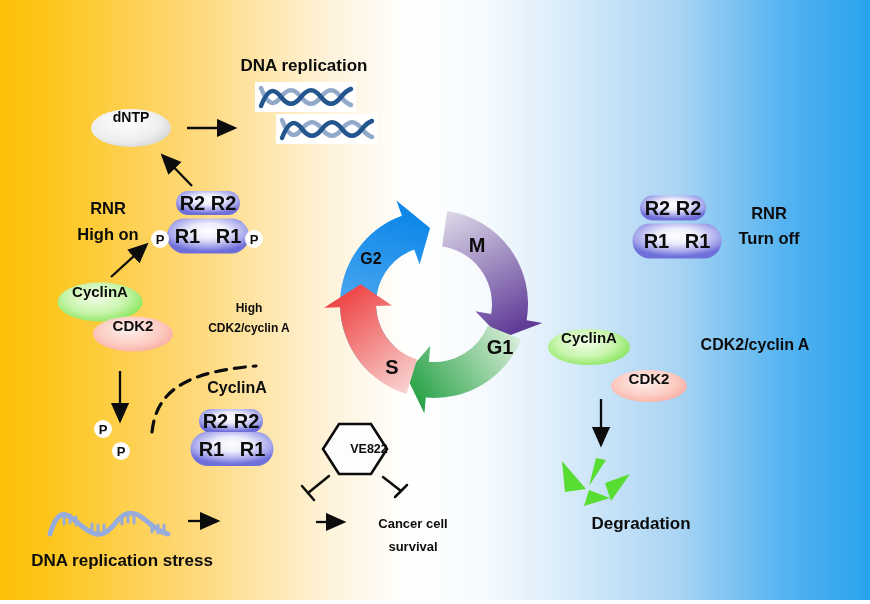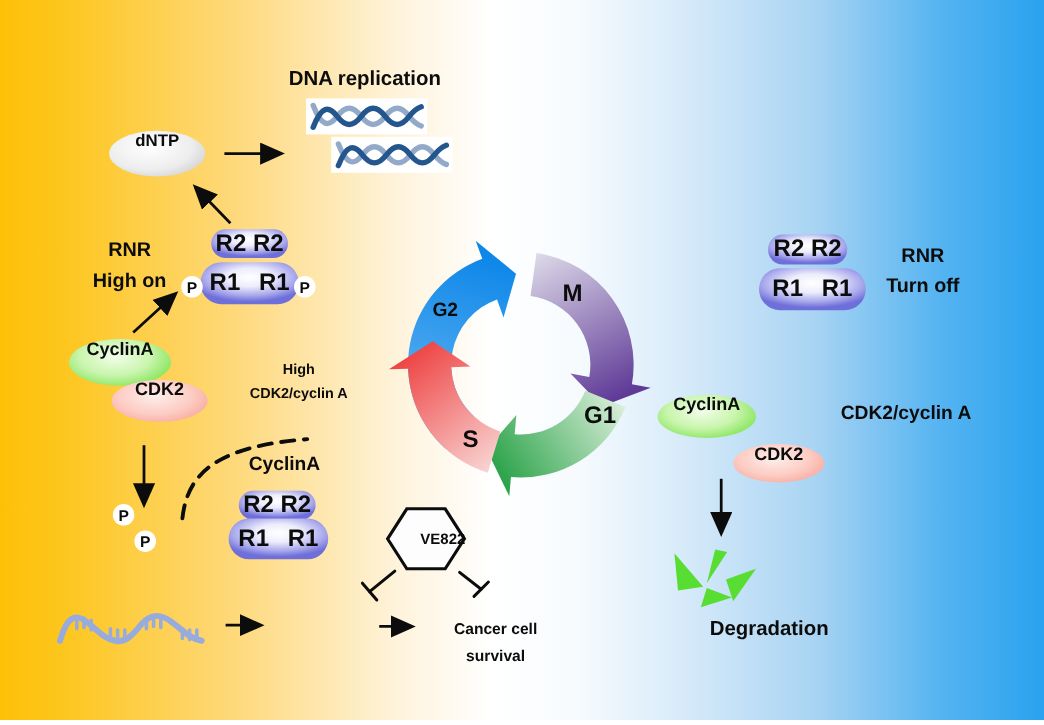--- a/index.html
+++ b/index.html
@@ -183,20 +183,21 @@
   <div class="abs txt" style="left:392px; top:367px; font-size:20px;">S</div>
 
   <div class="abs txt" style="left:369px; top:449px; font-size:12.5px;">VE822</div>
 
 
   <div class="abs txt" style="left:413px; top:535px; font-size:13px; line-height:23px;">
     <div>Cancer cell</div>
     <div>survival</div>
   </div>
 
+  <div class="abs txt" style="left:122px; top:561px; font-size:17px;">DNA replication stress</div>
 
   <div class="abs pill pill-grad" style="left:673px; top:208px; width:66px; height:25px;">
     <span>R2 R2</span>
   </div>
   <div class="abs pill pill-grad" style="left:677px; top:241px; width:89px; height:35px;">
     <span class="r1sp">R1 R1</span>
   </div>
 
   <div class="abs txt" style="left:769px; top:226px; font-size:16.5px; line-height:25px;">
     <div>RNR</div>

